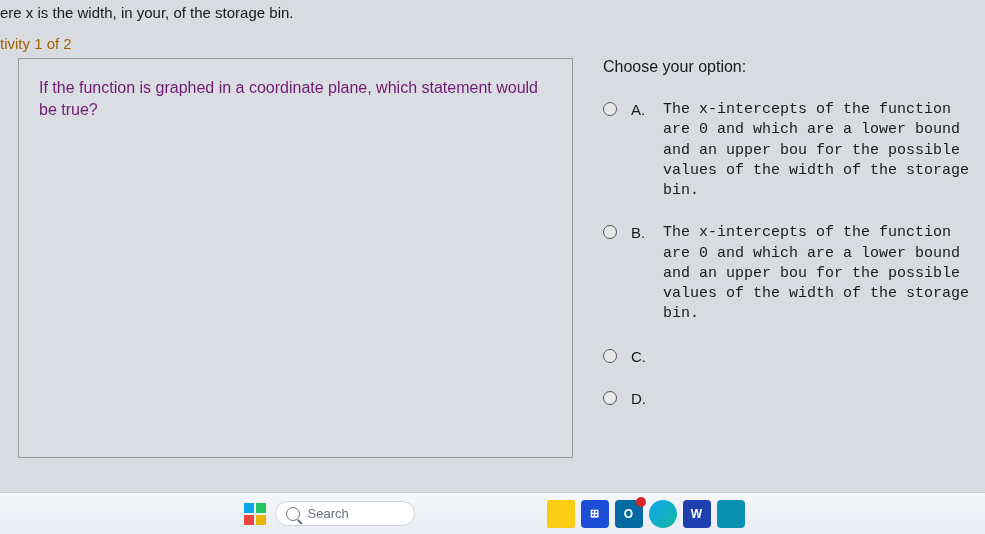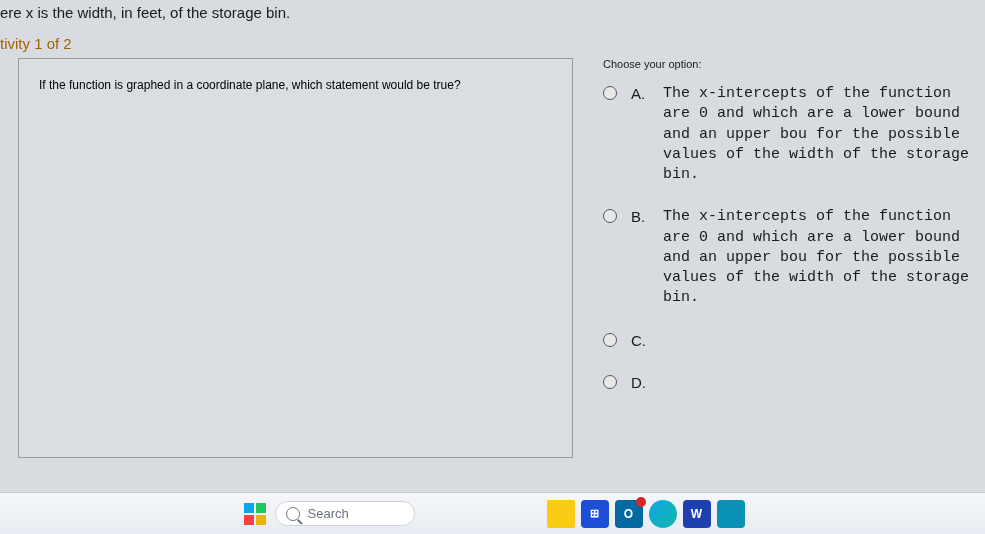--- a/index.html
+++ b/index.html
@@ -27,32 +27,32 @@
       padding: 0 0 0 18px;
     }
     .question-box {
       border: 1px solid #9a9a9a;
       width: 555px;
       height: 400px;
       padding: 18px 20px;
       background: rgba(255,255,255,0.05);
     }
     .question-text {
-      font-size: 12px;
-      color: #000000;
+      font-size: 16px;
+      color: #701a75;
       line-height: 1.4;
     }
     .right-col {
       flex: 1;
       padding-top: 0;
     }
     .choose-label {
-      font-size: 11px;
+      font-size: 16px;
       color: #1a1a1a;
-      margin-bottom: 14px;
+      margin-bottom: 24px;
     }
     .option {
       display: flex;
       align-items: flex-start;
       gap: 14px;
       margin-bottom: 22px;
       font-size: 15px;
       color: #1a1a1a;
       line-height: 1.35;
     }
@@ -139,21 +139,21 @@
     .tb-edge { background: linear-gradient(135deg,#0ea5e9,#14b8a6); border-radius:50%;}
     .tb-word { background:#1e40af; color:#fff; font-size:12px; font-weight:bold;}
     .tb-tips { background:#0891b2; border-radius:4px;}
     .left-pad { width: 200px; }
     .right-pad { width: 200px; }
     .cad { position:absolute; left:2px; bottom:14px; font-size:11px; color:#9ca3af;}
   </style>
 </head>
 <body>
 
-<div class="top-text">ere x is the width, in feet, of the storage bin.</div>
+<div class="top-text">ere x is the width, in your, of the storage bin.</div>
 <div class="activity-label">tivity 1 of 2</div>
 
 <div class="main-row">
   <div class="question-box">
     <div class="question-text">If the function is graphed in a coordinate plane, which statement would be true?</div>
   </div>
 
   <div class="right-col">
     <div class="choose-label">Choose your option:</div>
 

